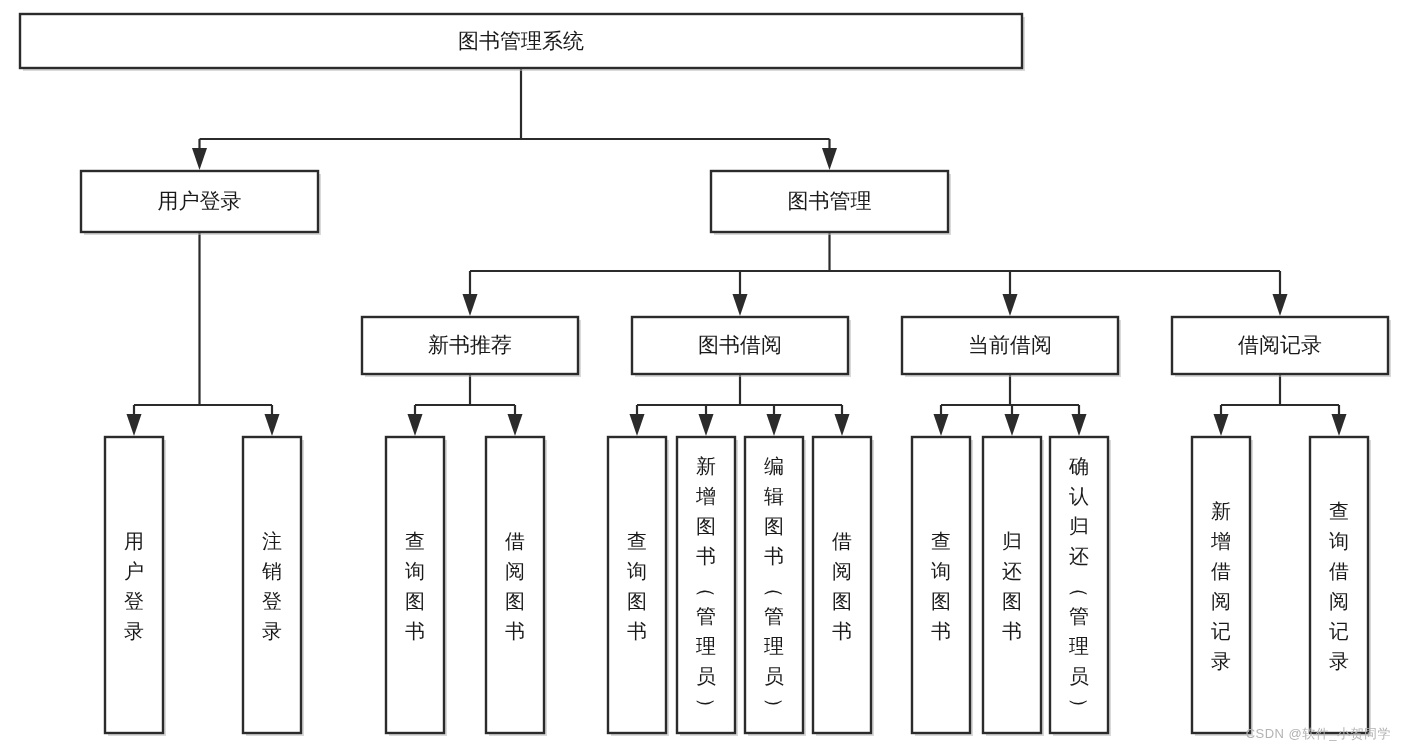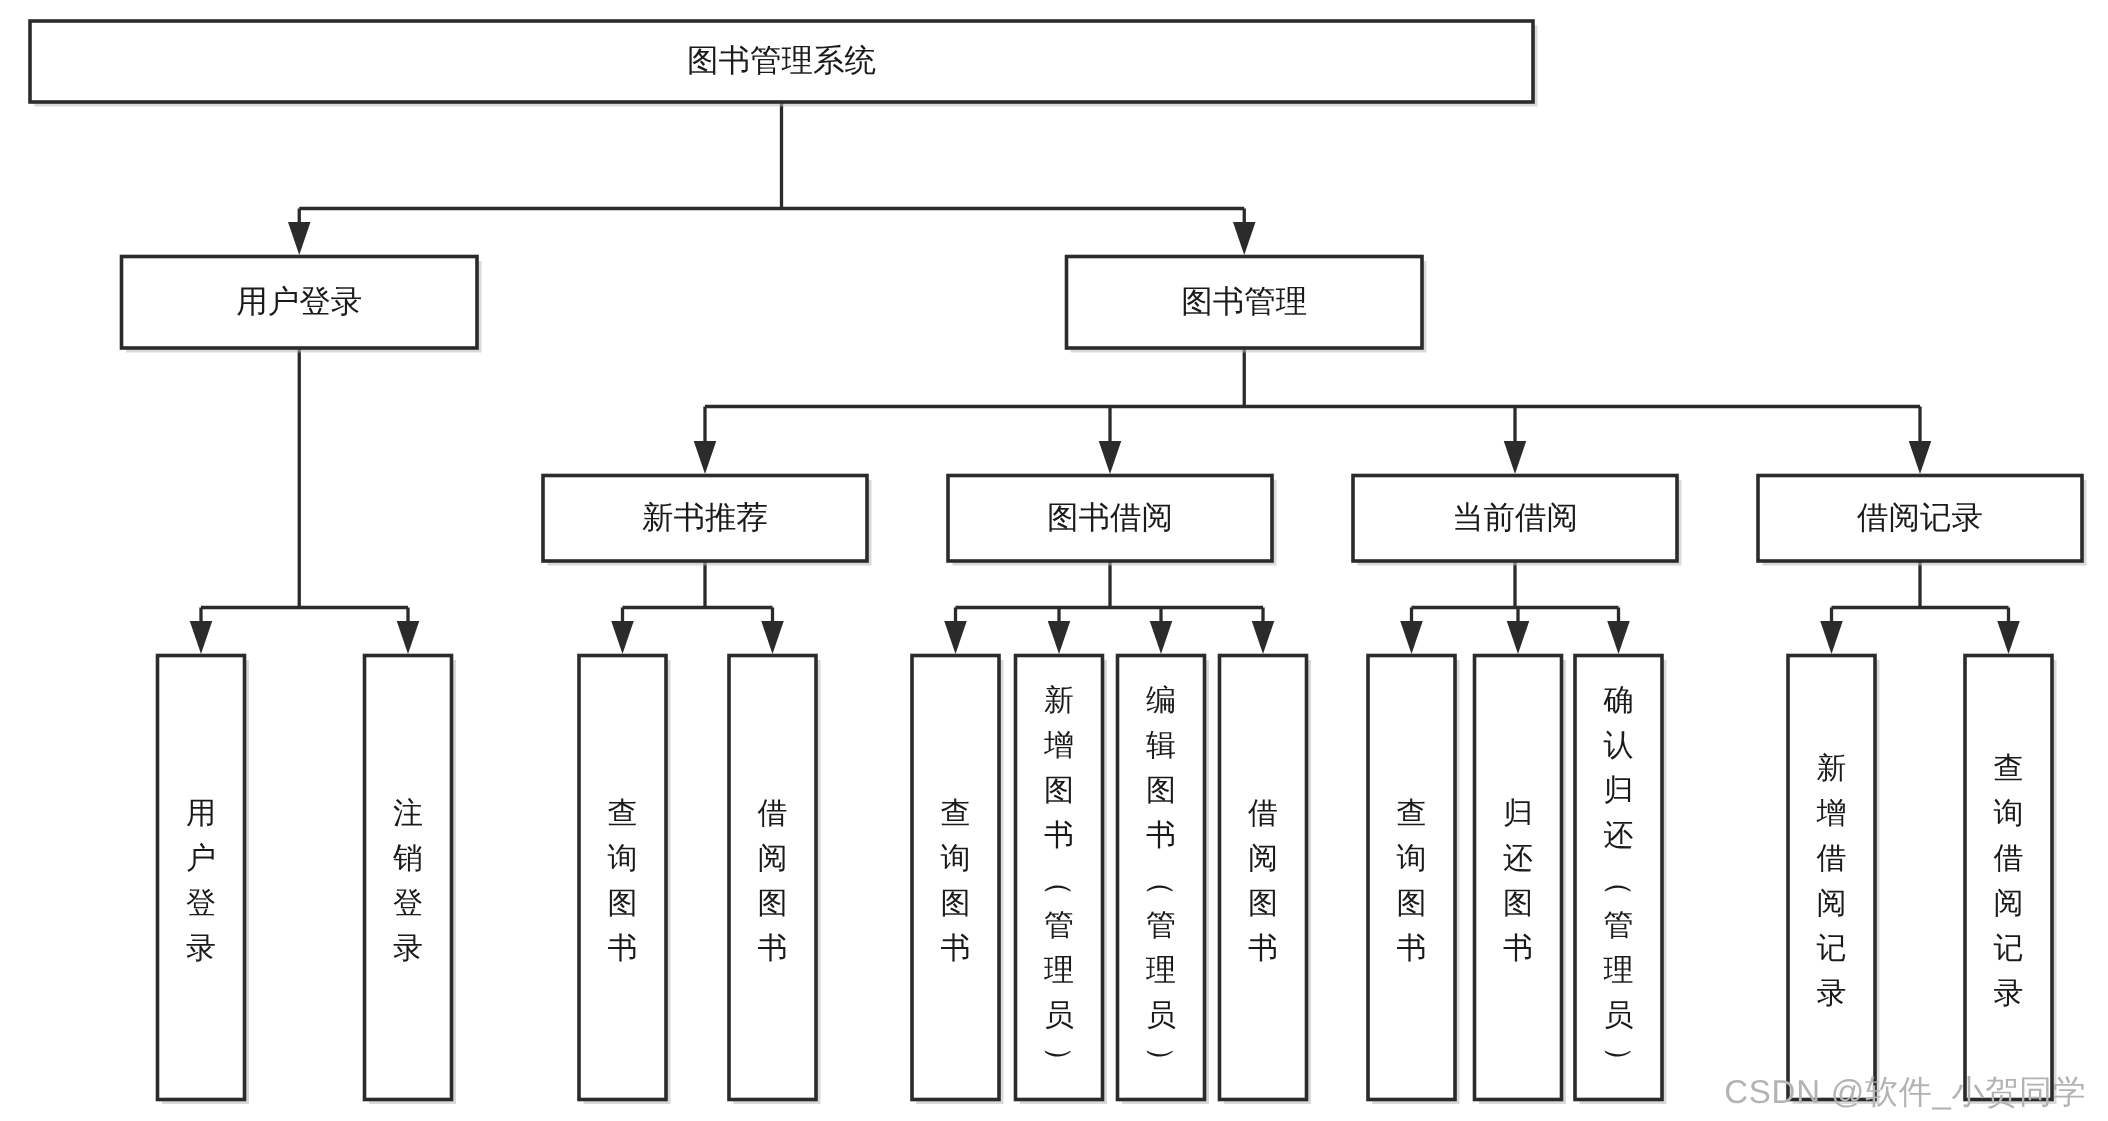--- a/index.html
+++ b/index.html
@@ -56,21 +56,21 @@
     font-family: "Liberation Sans", "DejaVu Sans", sans-serif;
     font-size: 20px;
     fill: #1a1a1a;
     text-anchor: middle;
   }
   .watermark {
     position: absolute;
     right: 14px;
     bottom: 4px;
     font-family: "Liberation Sans", "DejaVu Sans", sans-serif;
-    font-size: 22px;
+    font-size: 13px;
     color: #b3b3b3;
     letter-spacing: .5px;
     white-space: nowrap;
     user-select: none;
   }
 </style>
 </head>
 <body>
 
 <div id="diagram-root">

